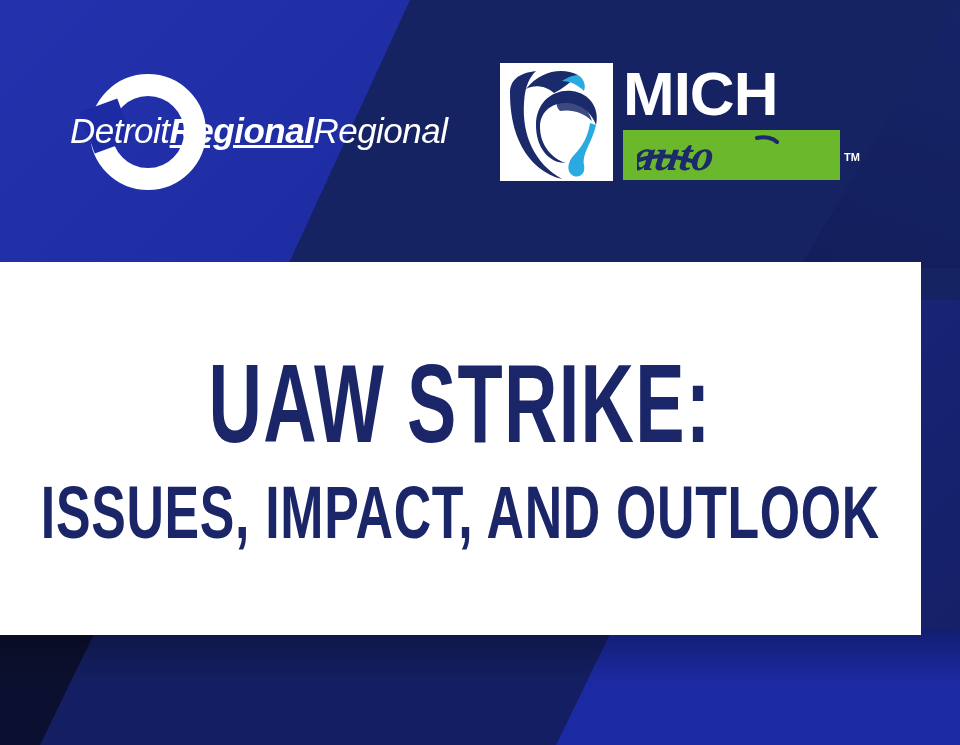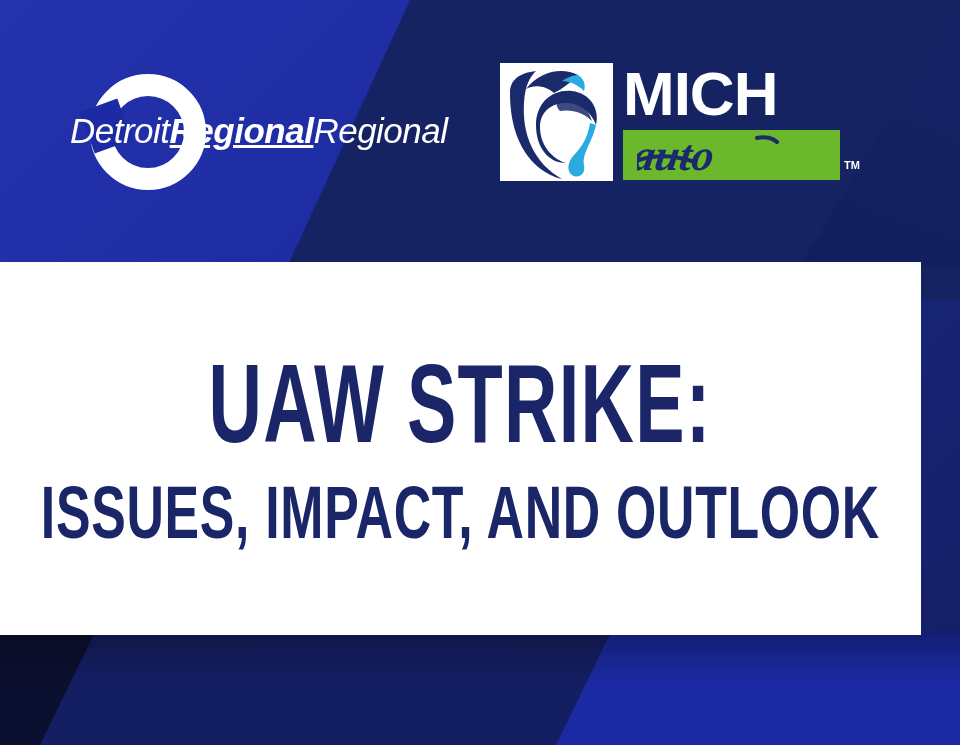--- a/index.html
+++ b/index.html
@@ -196,21 +196,21 @@
   .mich-auto {
     position: absolute;
     left: 14px;
     top: 0;
     width: 200px;
     height: 50px;
   }
   .mich-tm {
     position: absolute;
     left: 221px;
-    top: 96px;
+    top: 88px;
     color: #ffffff;
     font-size: 11px;
     font-weight: 700;
     line-height: 12px;
   }
 </style>
 </head>
 <body>
 
 <div id="stage">

